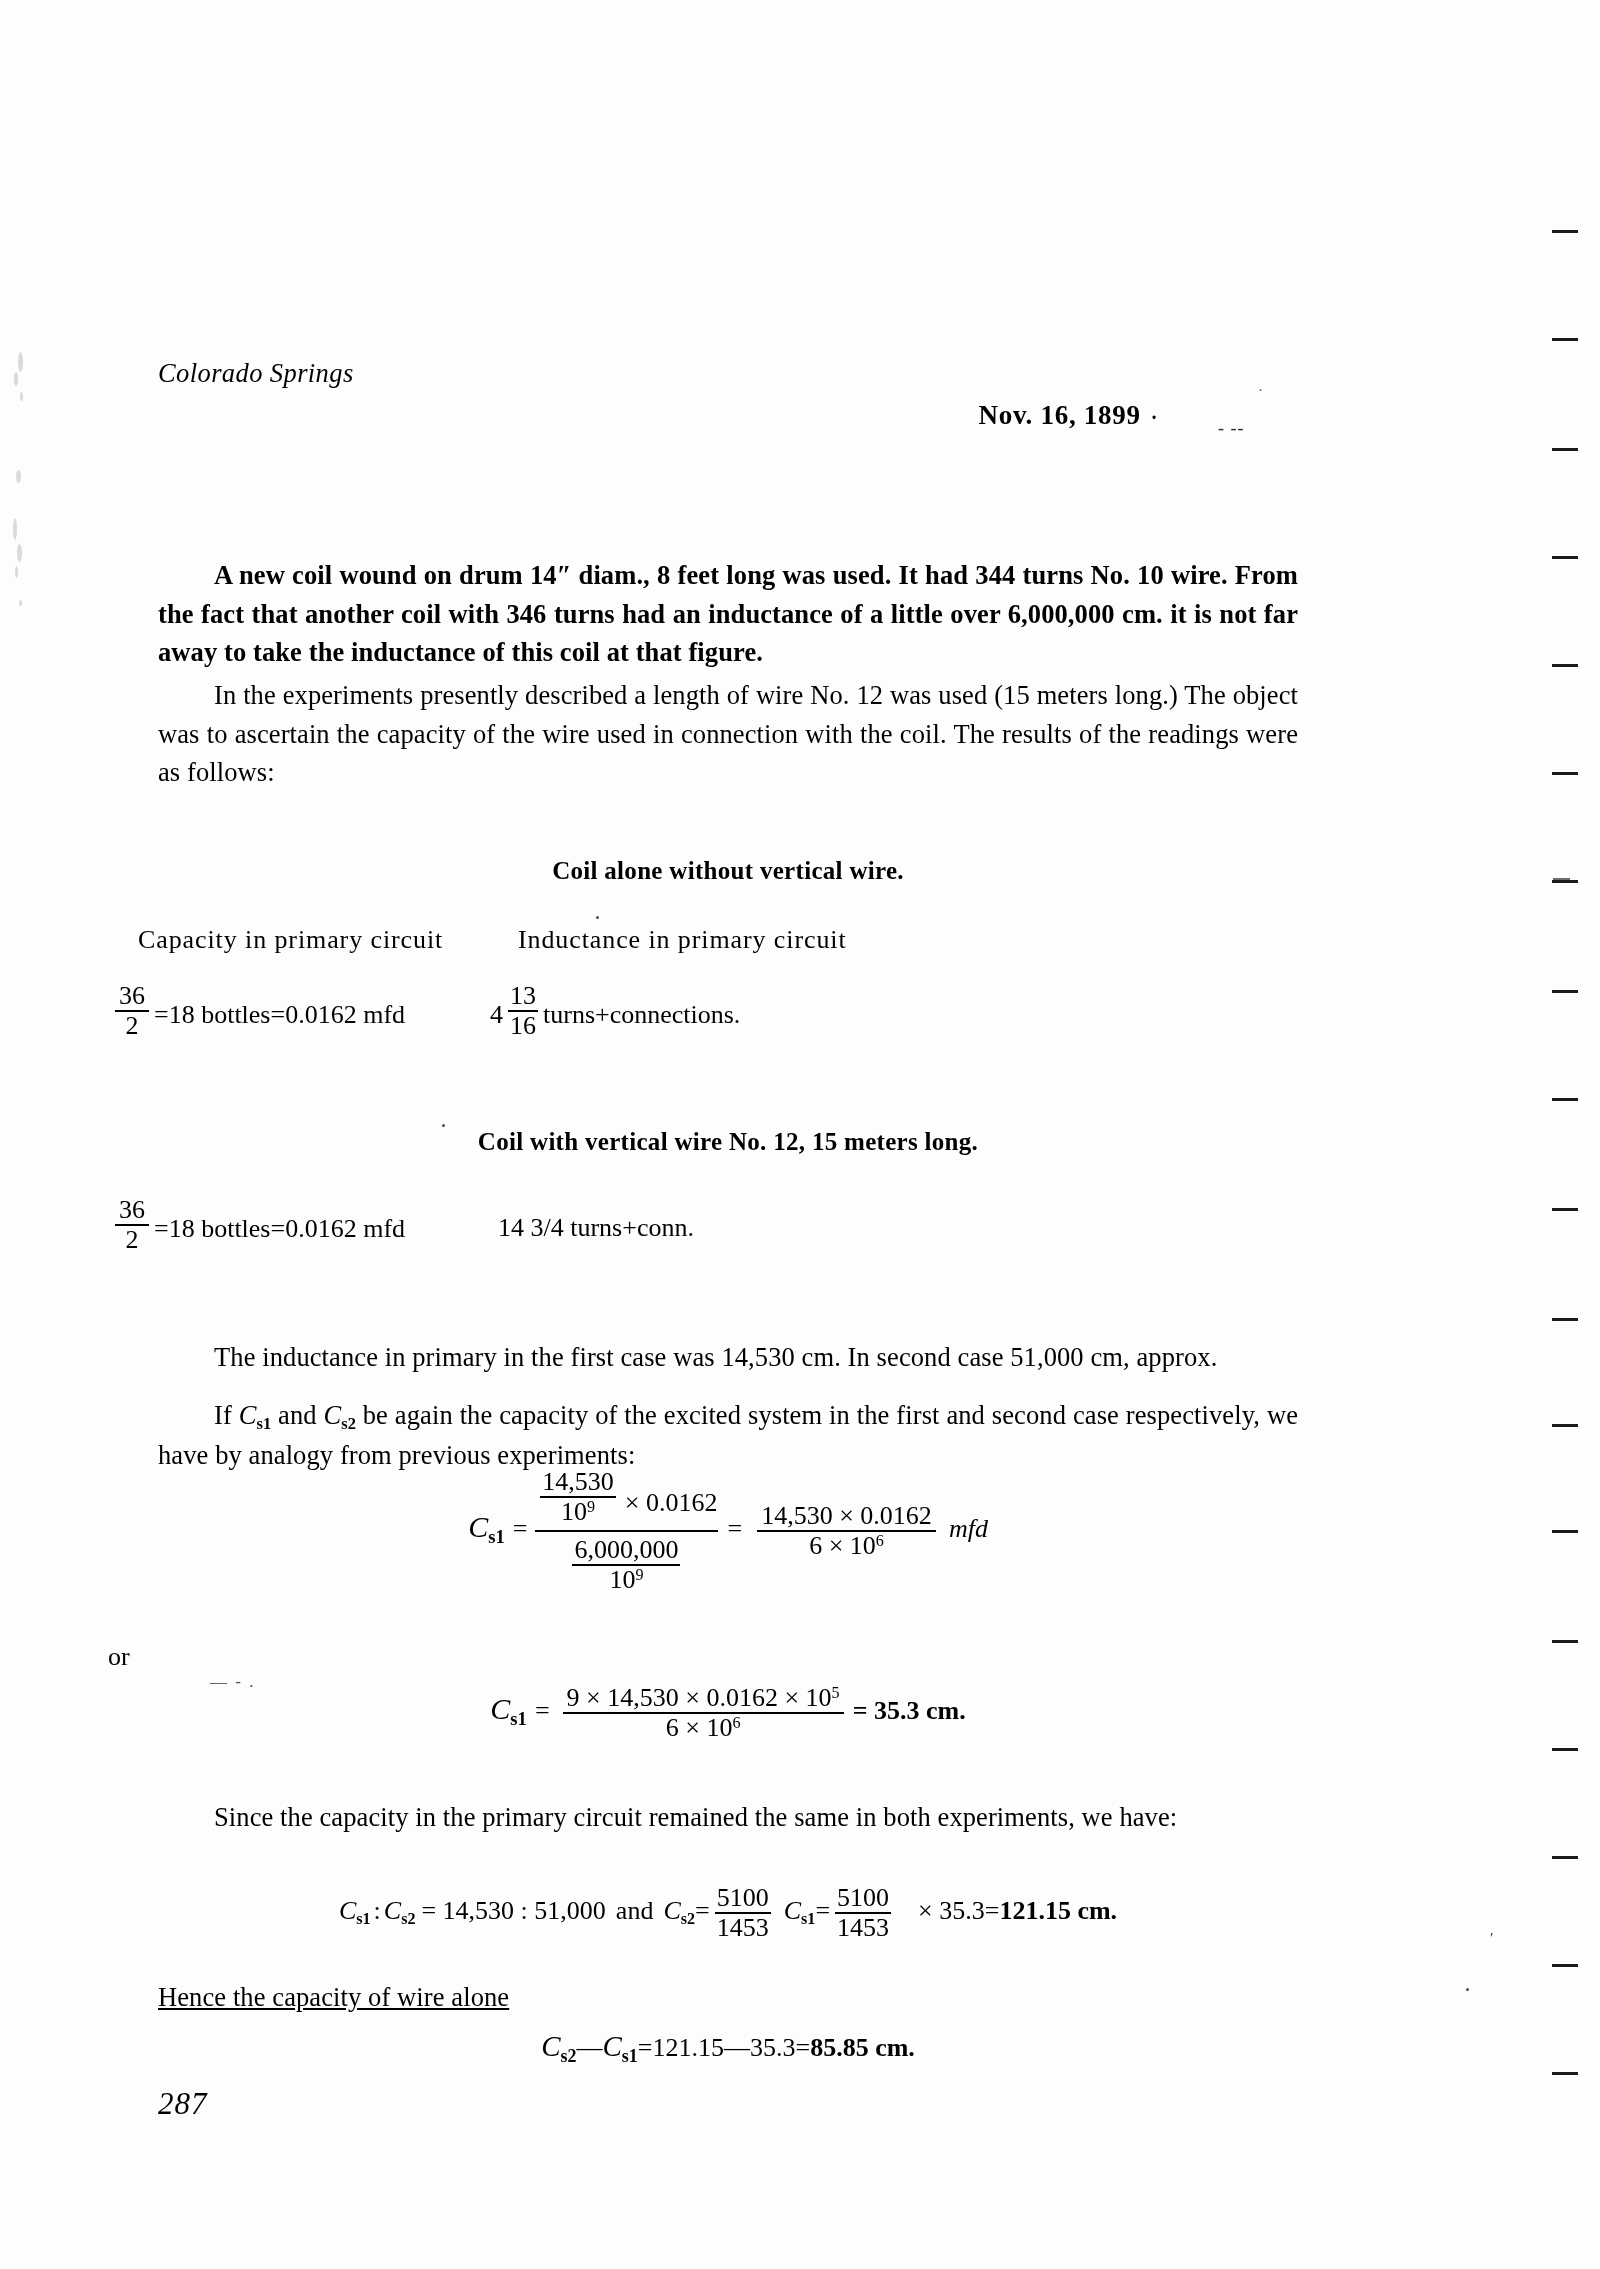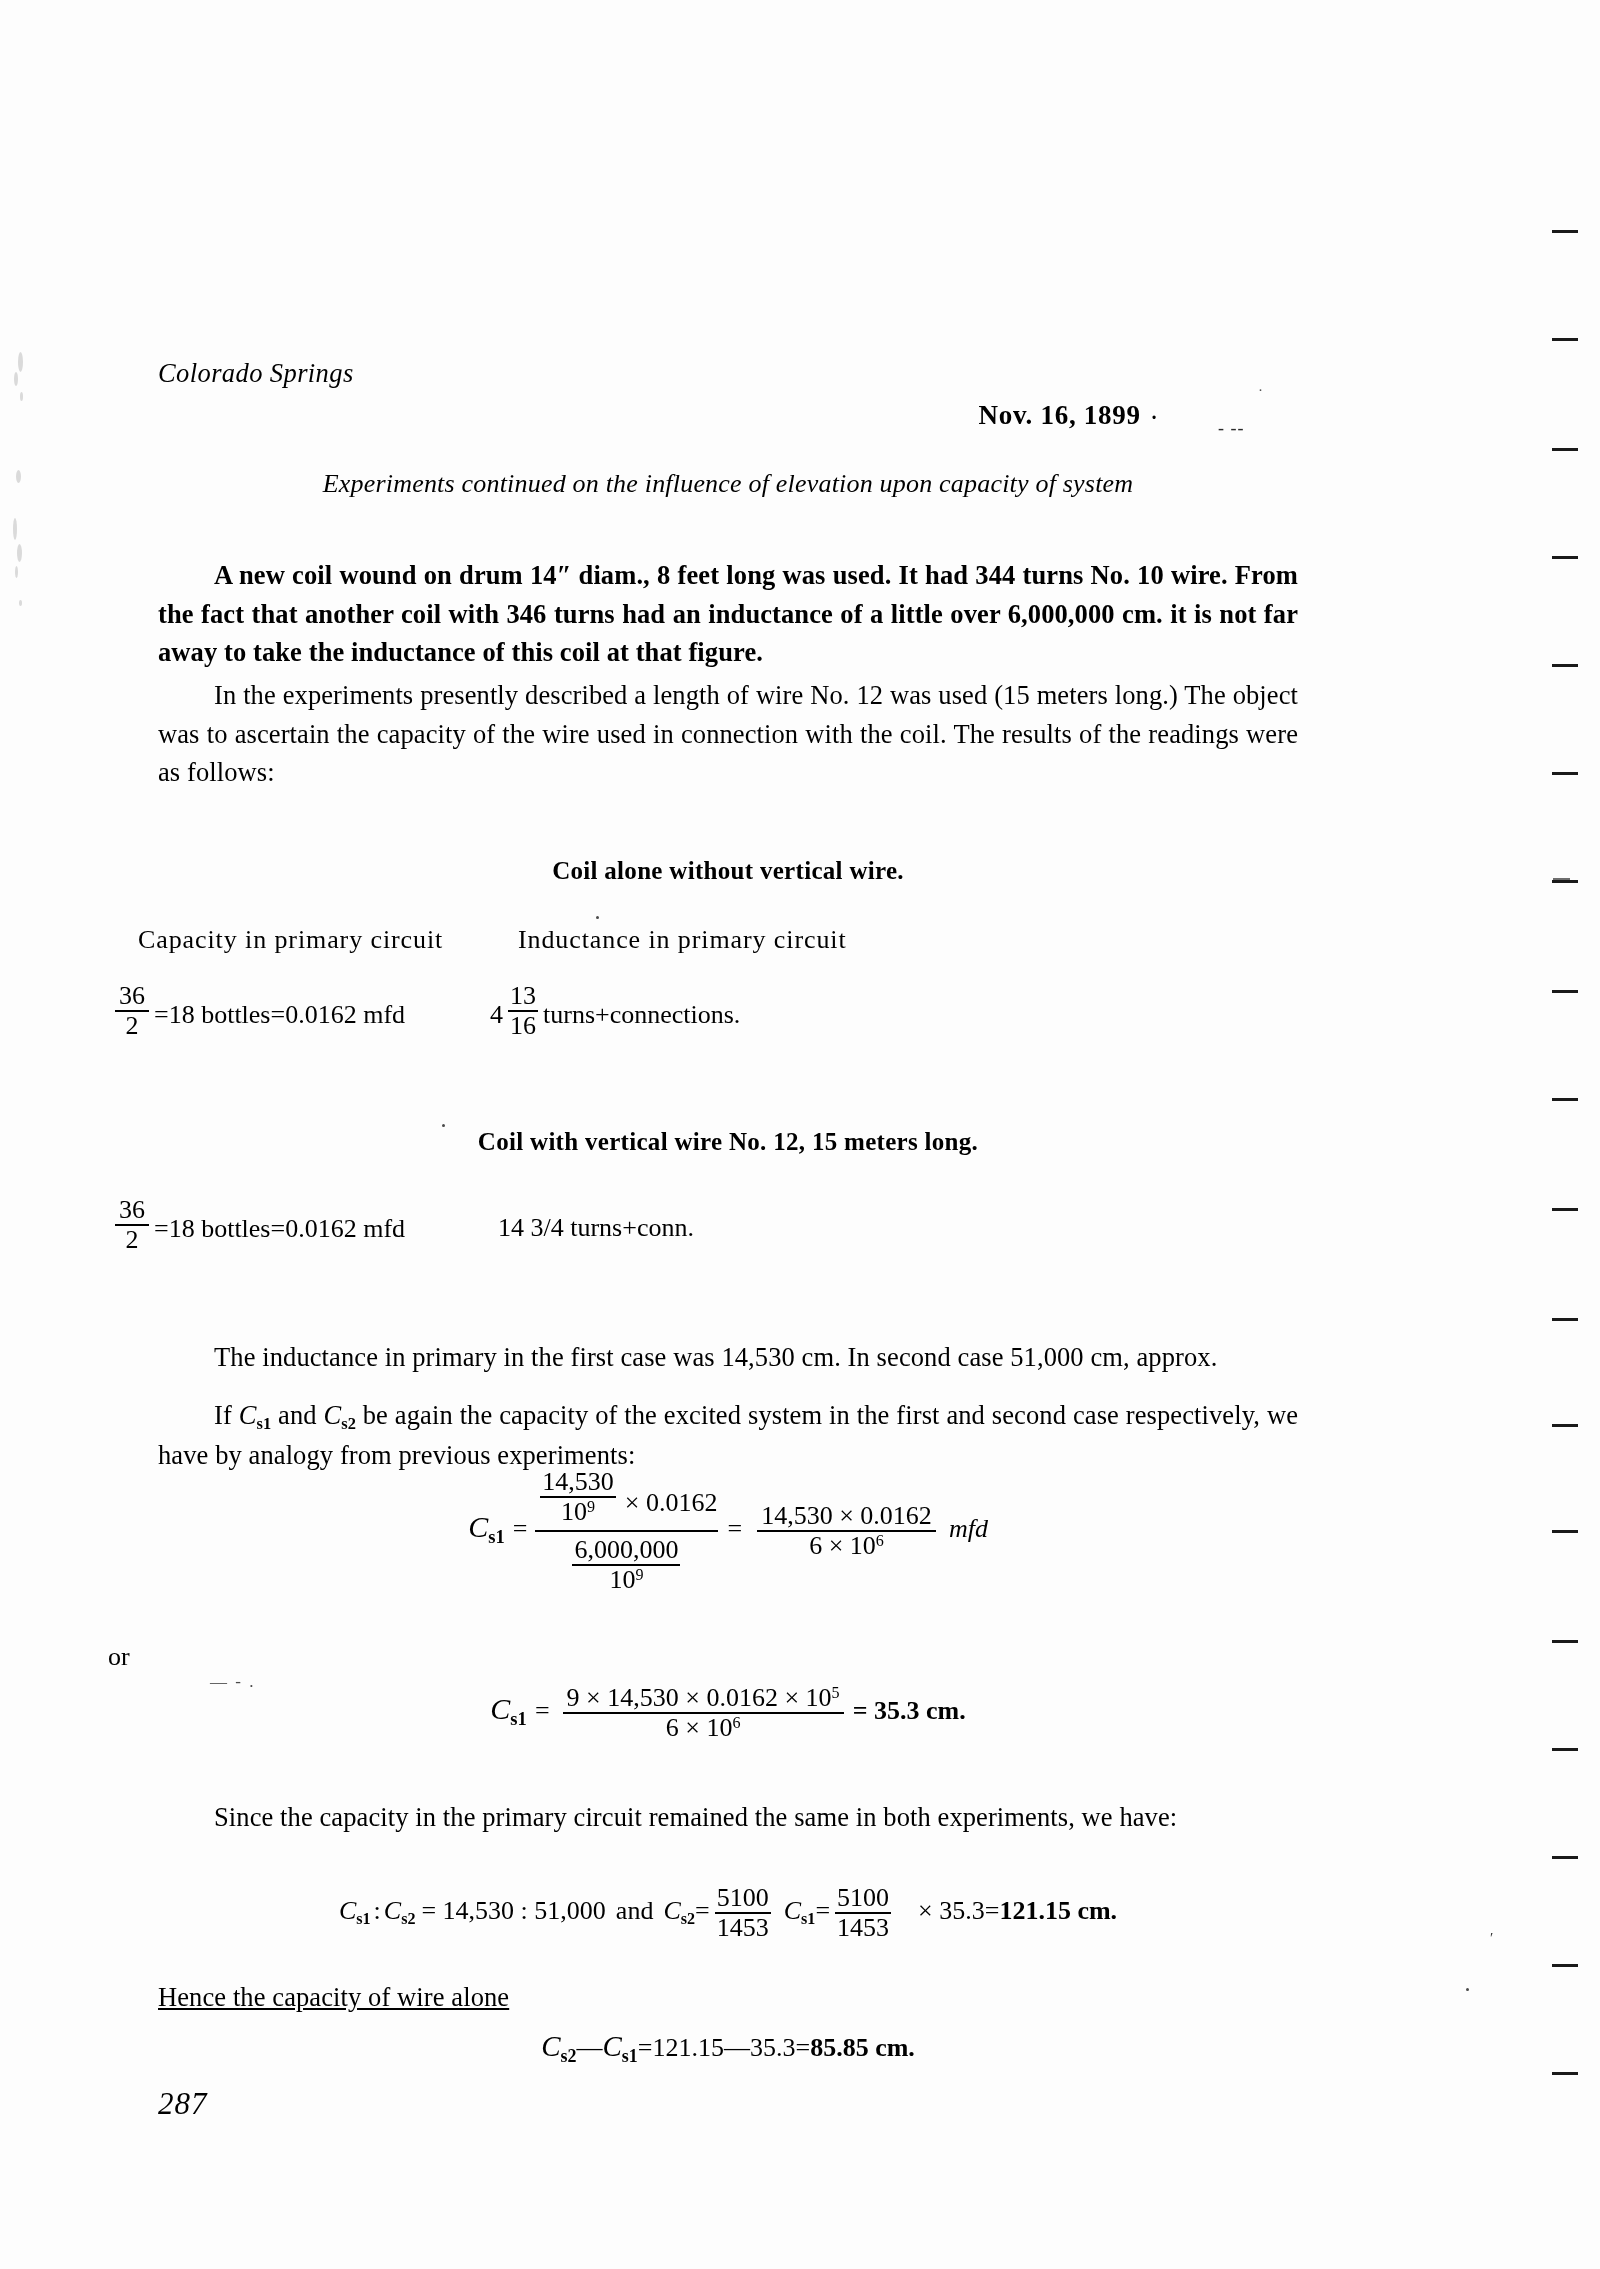--- a/index.html
+++ b/index.html
@@ -286,21 +286,20 @@
 
     <div class="loc-line">Colorado Springs</div>
 
     <div class="date-line">
       <span>Nov. 16, 1899</span><span class="date-dot">·</span>
     </div>
     <div class="date-smudge">- --</div>
     <div class="date-smudge2">·</div>
 
     <div class="subject-title">
-      <span class="l1">Experiments continued on the influence of elevation upon capacity of system</span>
     </div>
 
     <div class="para" style="top:556px;font-weight:bold;">
       <span class="ind"></span><span>A new coil wound on drum 14″ diam., 8 feet long was used. It had 344 turns No. 10 wire. From the fact that another coil with 346 turns had an inductance of a little over 6,000,000 cm. it is not far away to take the inductance of this coil at that figure.</span>
     </div>
 
     <div class="para" style="top:676px;">
       <span class="ind"></span><span>In the experiments presently described a length of wire No. 12 was used (15 meters long.) The object was to ascertain the capacity of the wire used in connection with the coil. The results of the readings were as follows:</span>
     </div>
 

